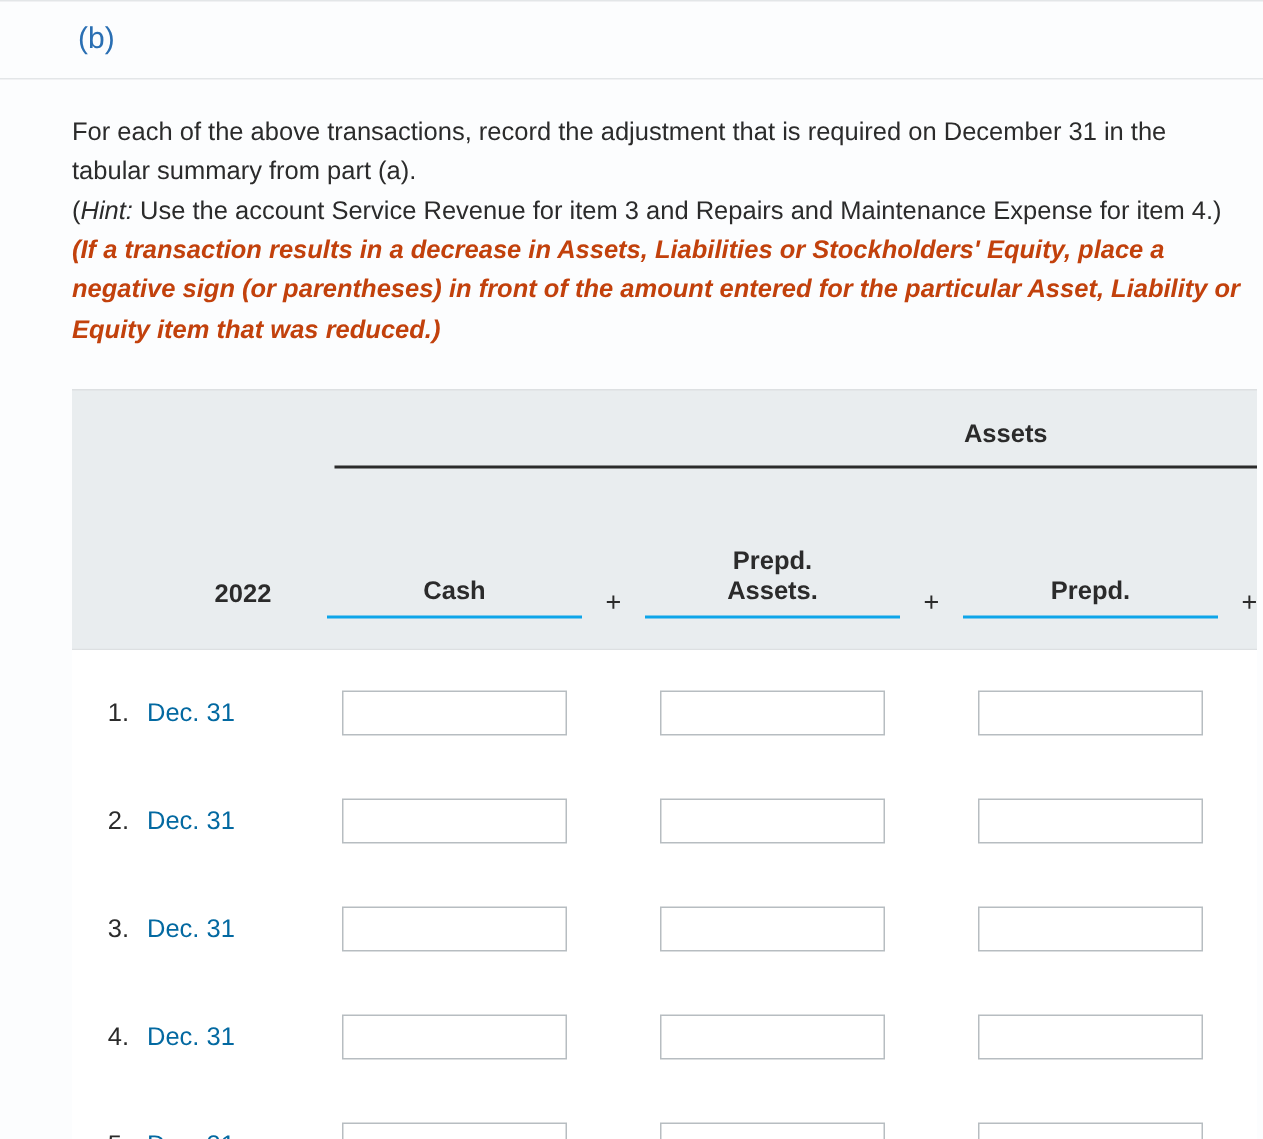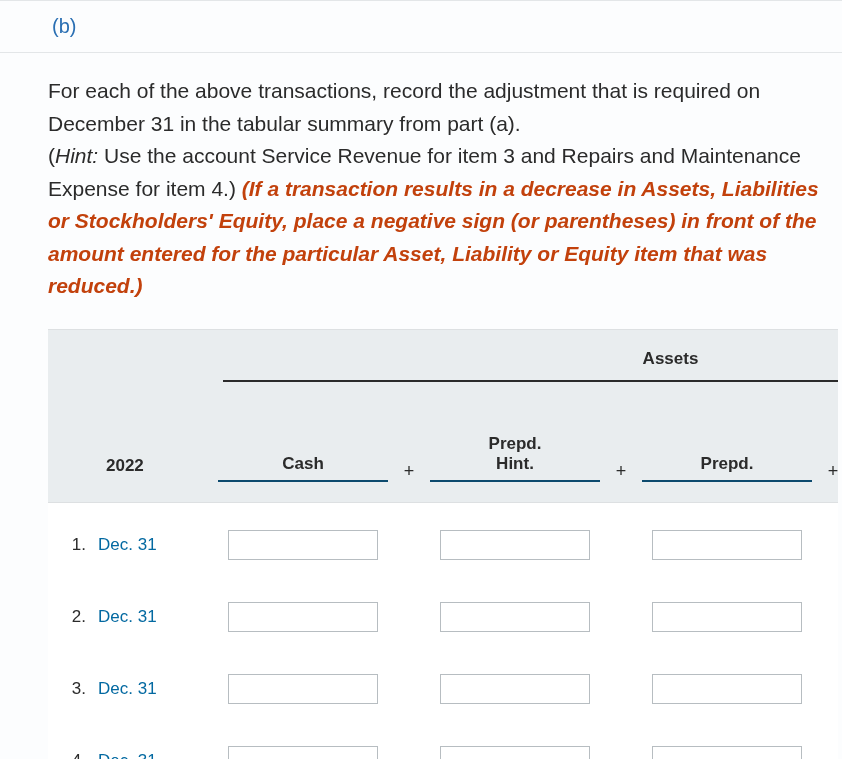--- a/index.html
+++ b/index.html
@@ -20,21 +20,21 @@
     border-top: 1px solid #e3e6e8;
     border-bottom: 1px solid #e3e6e8;
     padding: 14px 0 14px 52px;
     font-size: 20px;
     color: #2a6fb3;
   }
   .body {
     padding: 22px 0 0 48px;
   }
   .instructions {
-    font-size: 21px;
+    font-size: 17px;
     line-height: 1.55;
     color: #2b2b2b;
     padding-right: 8px;
   }
   .instructions .redital {
     color: #c2410c;
     font-style: italic;
     font-weight: 600;
     margin-top: 44px;
   }
@@ -80,27 +80,27 @@
     align-items: flex-end;
     padding: 24px 0 8px 0;
   }
   .hd {
     text-align: center;
     font-weight: 700;
     font-size: 17px;
     color: #2b2b2b;
   }
   .hd .line2 { display:block; }
-  .hd.year  { width: 170px; padding-left: 58px; text-align:left;}
+  .hd.year  { width: 170px; padding-left: 58px; text-align:center;}
   .hd.cash  { width: 170px; margin-top: 48px; }
   .hd.plus  { width: 42px; font-weight:400; font-size:18px;}
   .hd.prepd { width: 170px; }
 
   .hd.cash, .hd.prepd, .hd.prepd4 {
-    border-bottom: 2px solid #0c4a6e;
+    border-bottom: 2px solid #0ea5e9;
     padding-bottom: 6px;
   }
   .hd.year {
     padding-bottom: 6px;
   }
 
   .spacer-stub { height: 12px; background:#e9edef; }
 
   
   .rows { background:#fff; padding-top: 6px;}
@@ -178,21 +178,21 @@
           <div class="assets-bar">
             <div class="assets-label">Assets</div>
           </div>
 
           <div class="colhead-row">
             <div class="hd year">2022</div>
             <div class="hd cash">Cash</div>
             <div class="hd plus">+</div>
             <div class="hd prepd">
               <span>Prepd.</span>
-              <span class="line2">Hint.</span>
+              <span class="line2">Assets.</span>
             </div>
             <div class="hd plus">+</div>
             <div class="hd prepd">
               <span>Prepd.</span>
             </div>
             <div class="hd plus">+</div>
 
           </div>
           <div class="spacer-stub"></div>
         </div>

